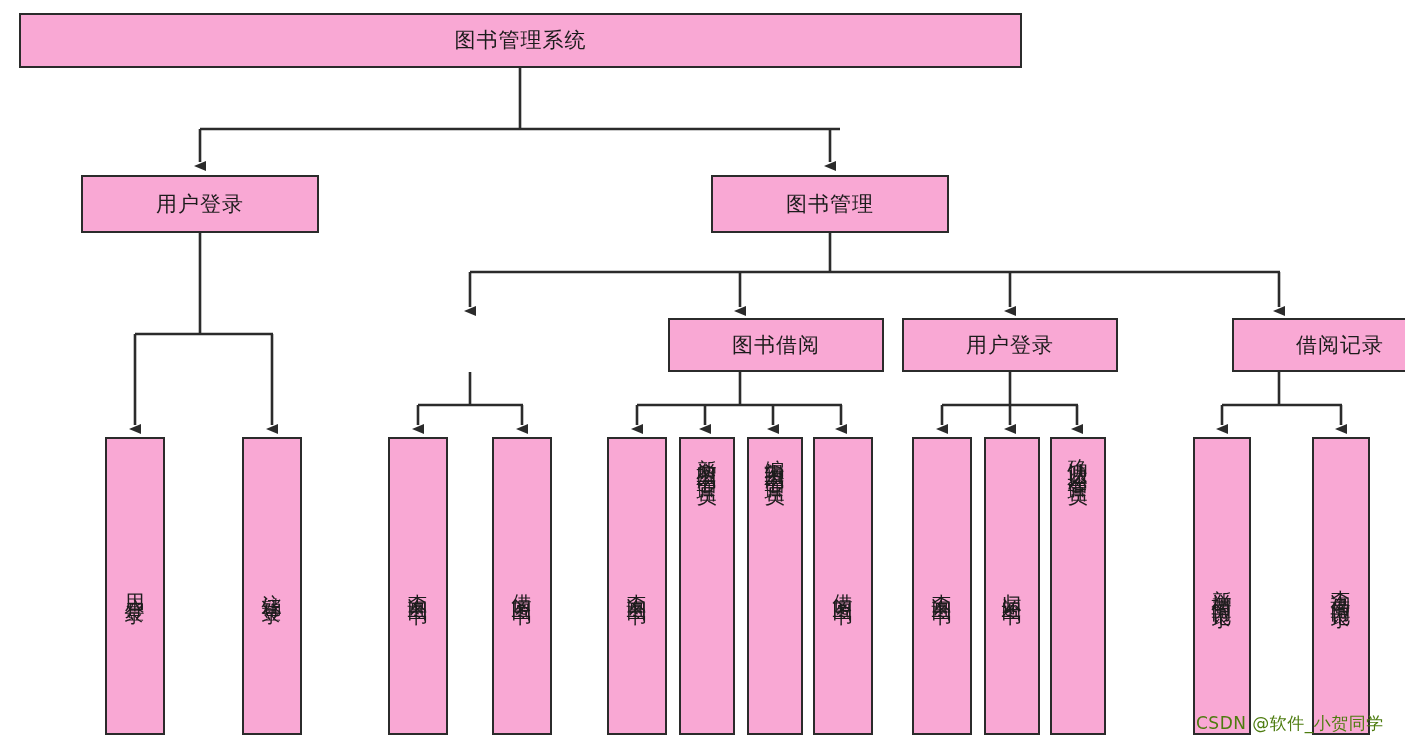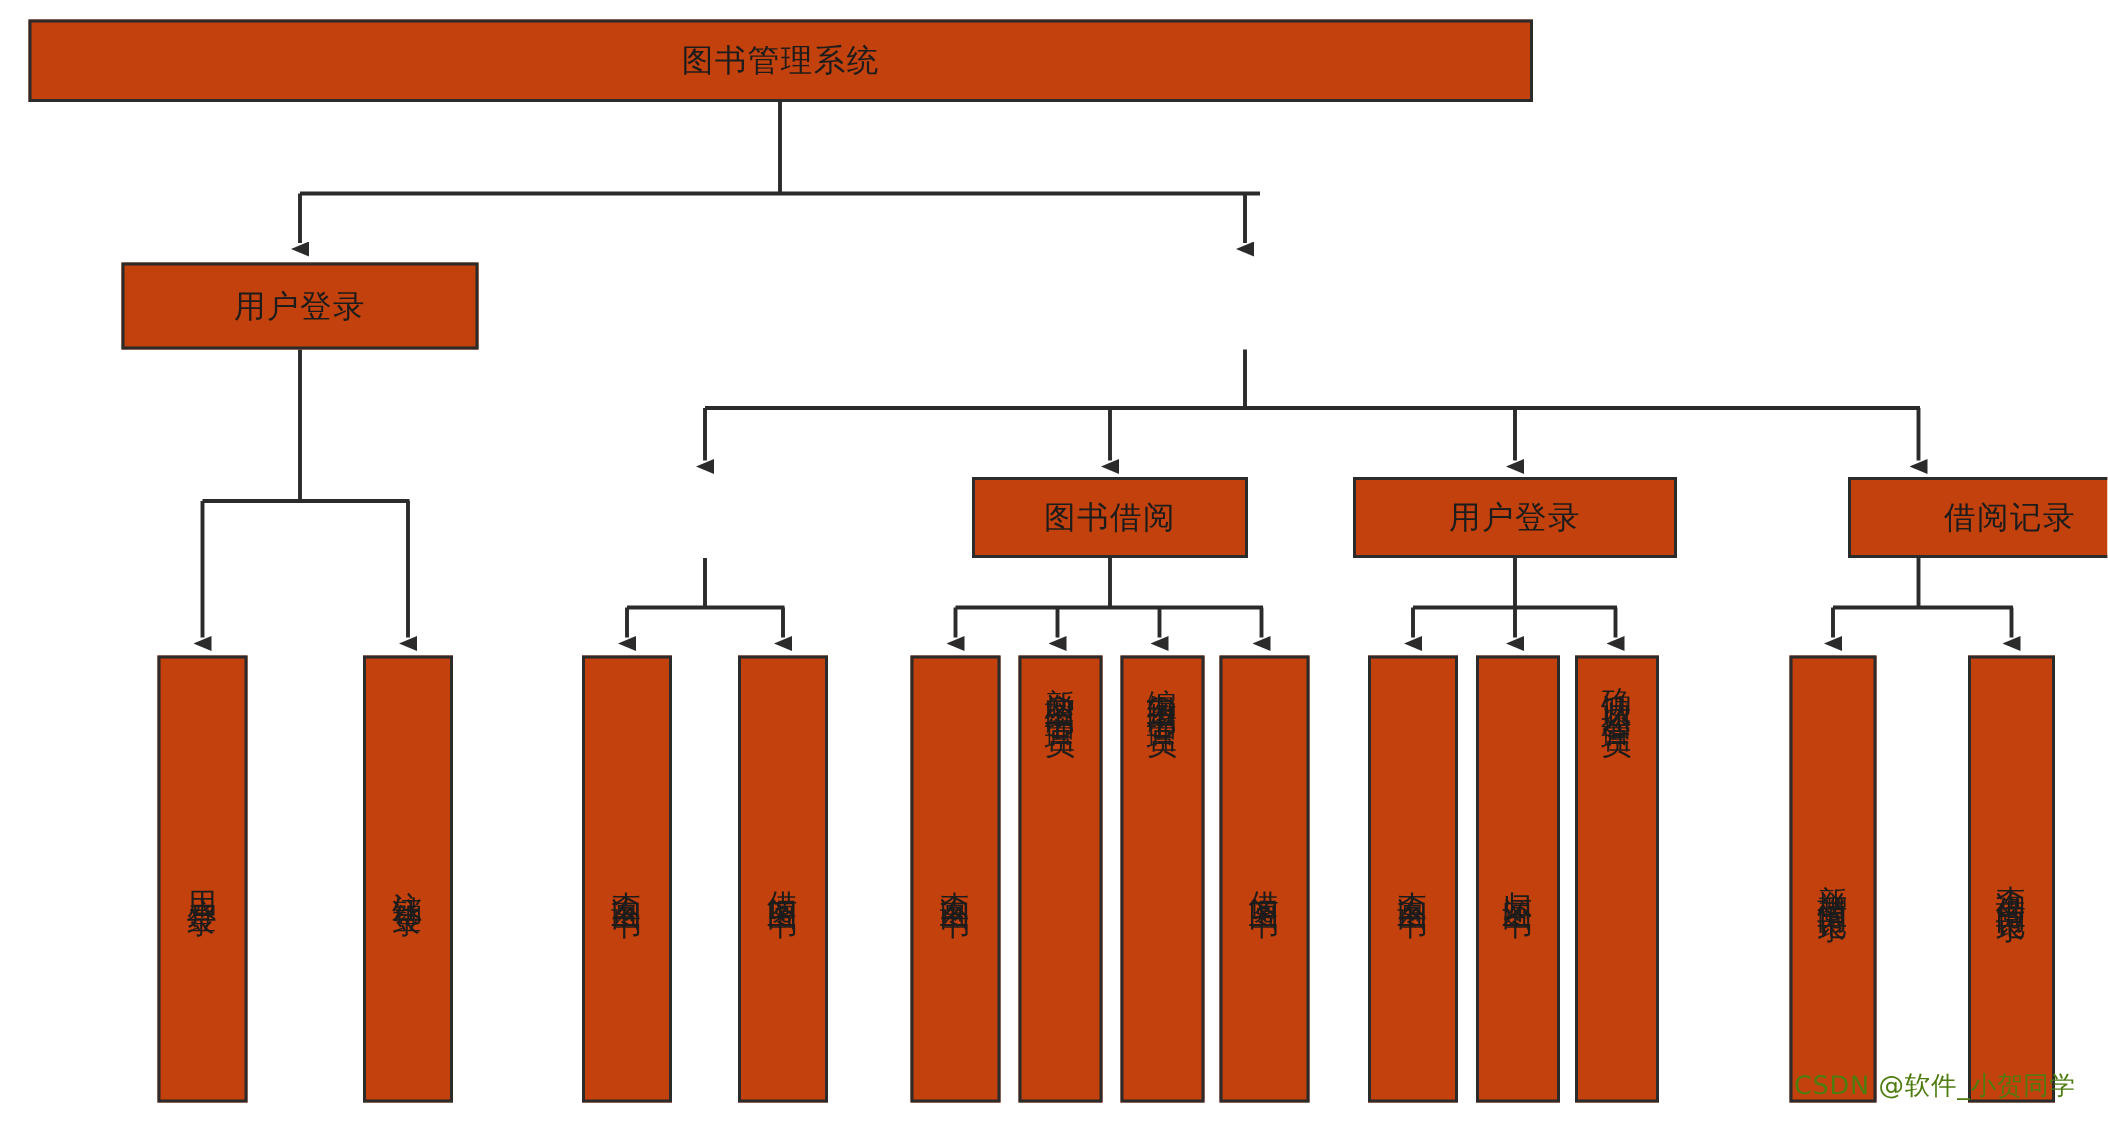--- a/index.html
+++ b/index.html
@@ -23,21 +23,21 @@
     position: absolute;
     left: 0;
     top: 0;
     width: 1405px;
     height: 747px;
     pointer-events: none;
   }
   .node {
     position: absolute;
     box-sizing: border-box;
-    background: #c2410c;
+    background: #f9a8d4;
     border: 2px solid #2b2b2b;
     display: flex;
     align-items: center;
     justify-content: center;
     z-index: 2;
   }
   .node .lbl {
     font-size: 21px;
     line-height: 1.25;
     letter-spacing: 1px;
@@ -126,22 +126,25 @@
     </g>
   </svg>
 
   <div class="node" style="left:19px; top:13px; width:1003px; height:55px;">
     <span class="lbl">图书管理系统</span>
   </div>
 
   <div class="node" style="left:81px; top:175px; width:238px; height:58px;">
     <span class="lbl">用户登录</span>
   </div>
+  <div class="node" style="left:711px; top:175px; width:238px; height:58px;">
+    <span class="lbl">图书管理</span>
+  </div>
 
-  <div class="node" style="left:648px; top:318px; width:184px; height:54px;">
+  <div class="node" style="left:668px; top:318px; width:216px; height:54px;">
     <span class="lbl">图书借阅</span>
   </div>
   <div class="node" style="left:902px; top:318px; width:216px; height:54px;">
     <span class="lbl">用户登录</span>
   </div>
   <div class="node" style="left:1232px; top:318px; width:216px; height:54px;">
     <span class="lbl">借阅记录</span>
   </div>
 
   <div class="node leaf center-v" style="left:105px; top:437px; width:60px; height:298px;">

